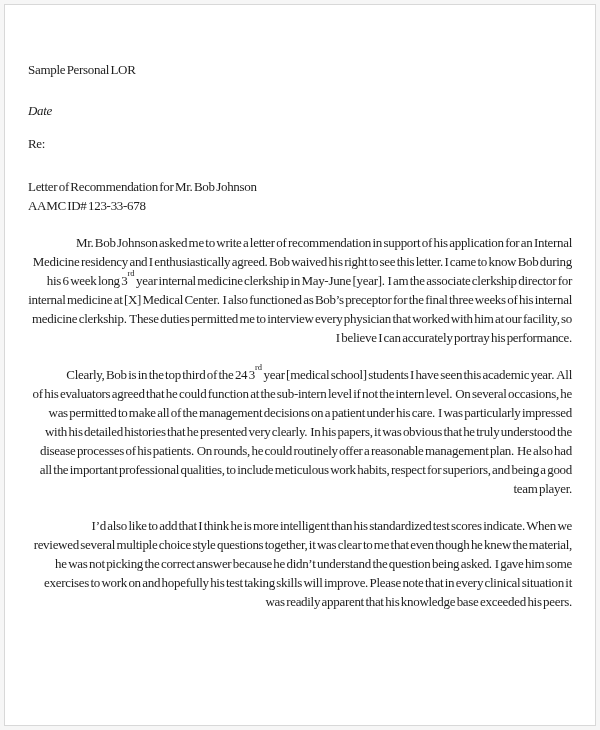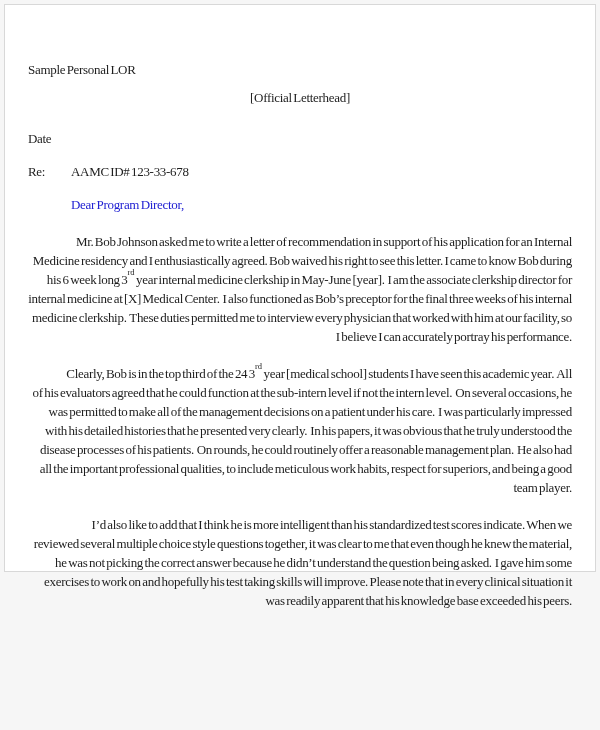--- a/index.html
+++ b/index.html
@@ -8,36 +8,36 @@
     width: 600px;
     height: 730px;
     background: #f6f6f6;
     overflow: hidden;
   }
   .page {
     position: absolute;
     left: 4px;
     top: 4px;
     width: 592px;
-    height: 568px;
+    height: 722px;
     box-sizing: border-box;
     background: #ffffff;
     border: 1px solid #d8d8d8;
     padding: 55px 23px 0 23px;
     font-family: "Liberation Serif", "DejaVu Serif", serif;
     font-size: 13px;
     line-height: 19px;
     color: #1d1d1d;
     letter-spacing: -0.3px;
     word-spacing: -1.5px;
   }
   .doc-label { margin: 0; }
   .letterhead { margin-top: 9px; text-align: center; }
-  .date-line { margin-top: 22px; }
-  .re-row { margin-top: 14px; display: flex; align-items: flex-start; }
+  .date-line { margin-top: 22px; font-style: italic; }
+  .re-row { margin-top: 14px; display: flex; align-items: flex-start; flex-direction: column; }
   .re-label { width: 43px; flex: 0 0 43px; }
   .re-body { flex: 1; display: block; }
   .re-line { display: block; }
   .salutation { margin-top: 14px; margin-left: 43px; }
   p.para {
     margin: 18px 0 0 0;
     text-indent: 36px;
     white-space: pre-wrap;
     text-align: right;
   }
@@ -49,31 +49,30 @@
     top: -0.45em;
     letter-spacing: 0;
   }
 </style>
 </head>
 <body style="background: rgb(246, 246, 246);">
 
 <div class="page" style="background: rgb(255, 255, 255); border-color: rgb(216, 216, 216); color: rgb(29, 29, 29);">
   <div class="doc-label">Sample Personal LOR</div>
 
-  <div class="letterhead">[Official Letterhead]</div>
 
   <div class="date-line">Date</div>
 
   <div class="re-row">
     <span class="re-label">Re:</span>
     <span class="re-body">
+      <span class="re-line">Letter of Recommendation for Mr. Bob Johnson</span>
       <span class="re-line">AAMC ID# 123-33-678</span>
     </span>
   </div>
 
-  <div class="salutation" style="color: rgb(33, 33, 210);">Dear Program Director,</div>
 
   <p class="para"><span>Mr. Bob Johnson asked me to write a letter of recommendation in support of his application for an Internal Medicine residency and I enthusiastically agreed. Bob waived his right to see this letter. I came to know Bob during his 6 week long 3</span><sup class="ord">rd</sup><span> year internal medicine clerkship in May-June [year].  I am the associate clerkship director for internal medicine at [X] Medical Center.  I also functioned as Bob’s preceptor for the final three weeks of his internal medicine clerkship.  These duties permitted me to interview every physician that worked with him at our facility, so I believe I can accurately portray his performance.</span></p>
 
   <p class="para"><span>Clearly, Bob is in the top third of the 24 3</span><sup class="ord">rd</sup><span> year [medical school] students I have seen this academic year.  All of his evaluators agreed that he could function at the sub-intern level if not the intern level.  On several occasions, he was permitted to make all of the management decisions on a patient under his care.  I was particularly impressed with his detailed histories that he presented very clearly.  In his papers, it was obvious that he truly understood the disease processes of his patients.  On rounds, he could routinely offer a reasonable management plan.  He also had all the important professional qualities, to include meticulous work habits, respect for superiors, and being a good team player.</span></p>
 
   <p class="para"><span>I’d also like to add that I think he is more intelligent than his standardized test scores indicate. When we reviewed several multiple choice style questions together, it was clear to me that even though he knew the material, he was not picking the correct answer because he didn’t understand the question being asked.  I gave him some exercises to work on and hopefully his test taking skills will improve. Please note that in every clinical situation it was readily apparent that his knowledge base exceeded his peers.</span></p>
 </div>
 
 </body></html>

